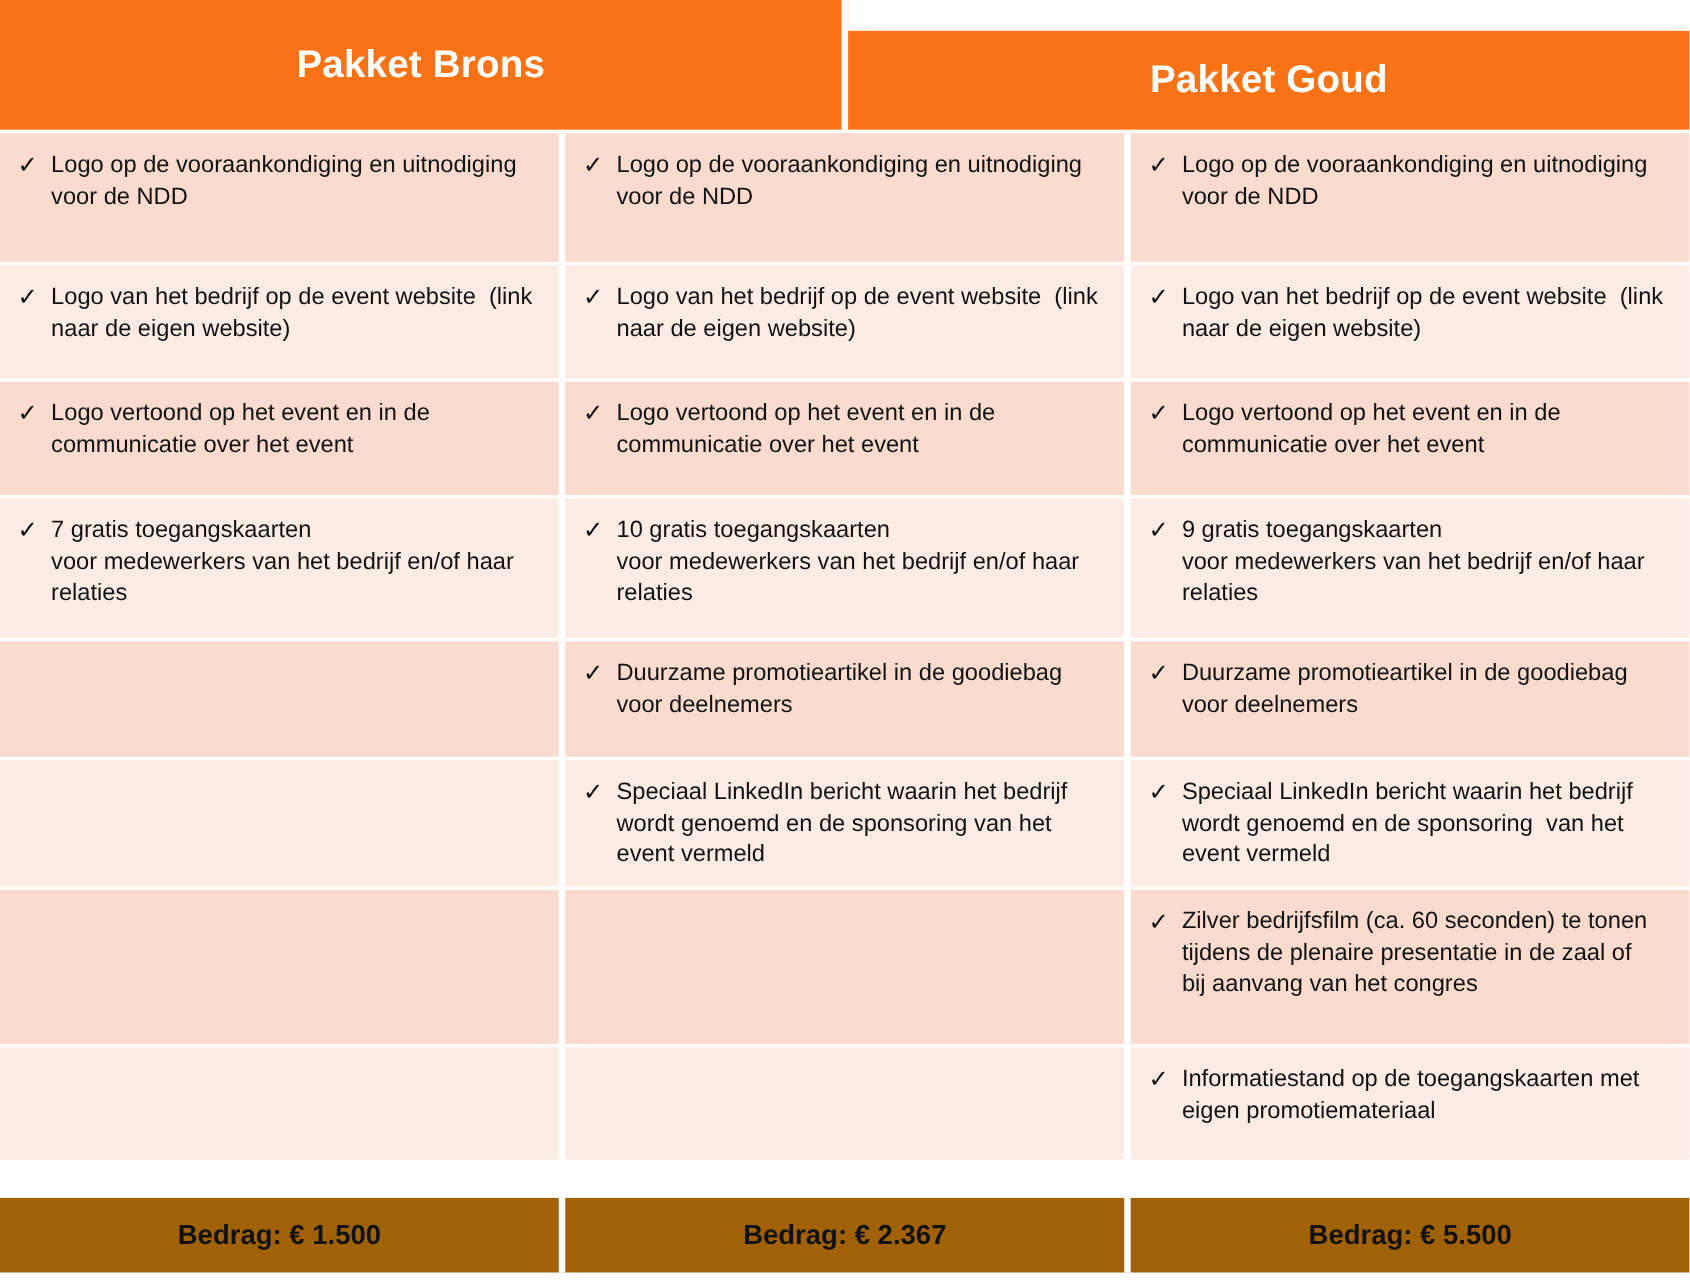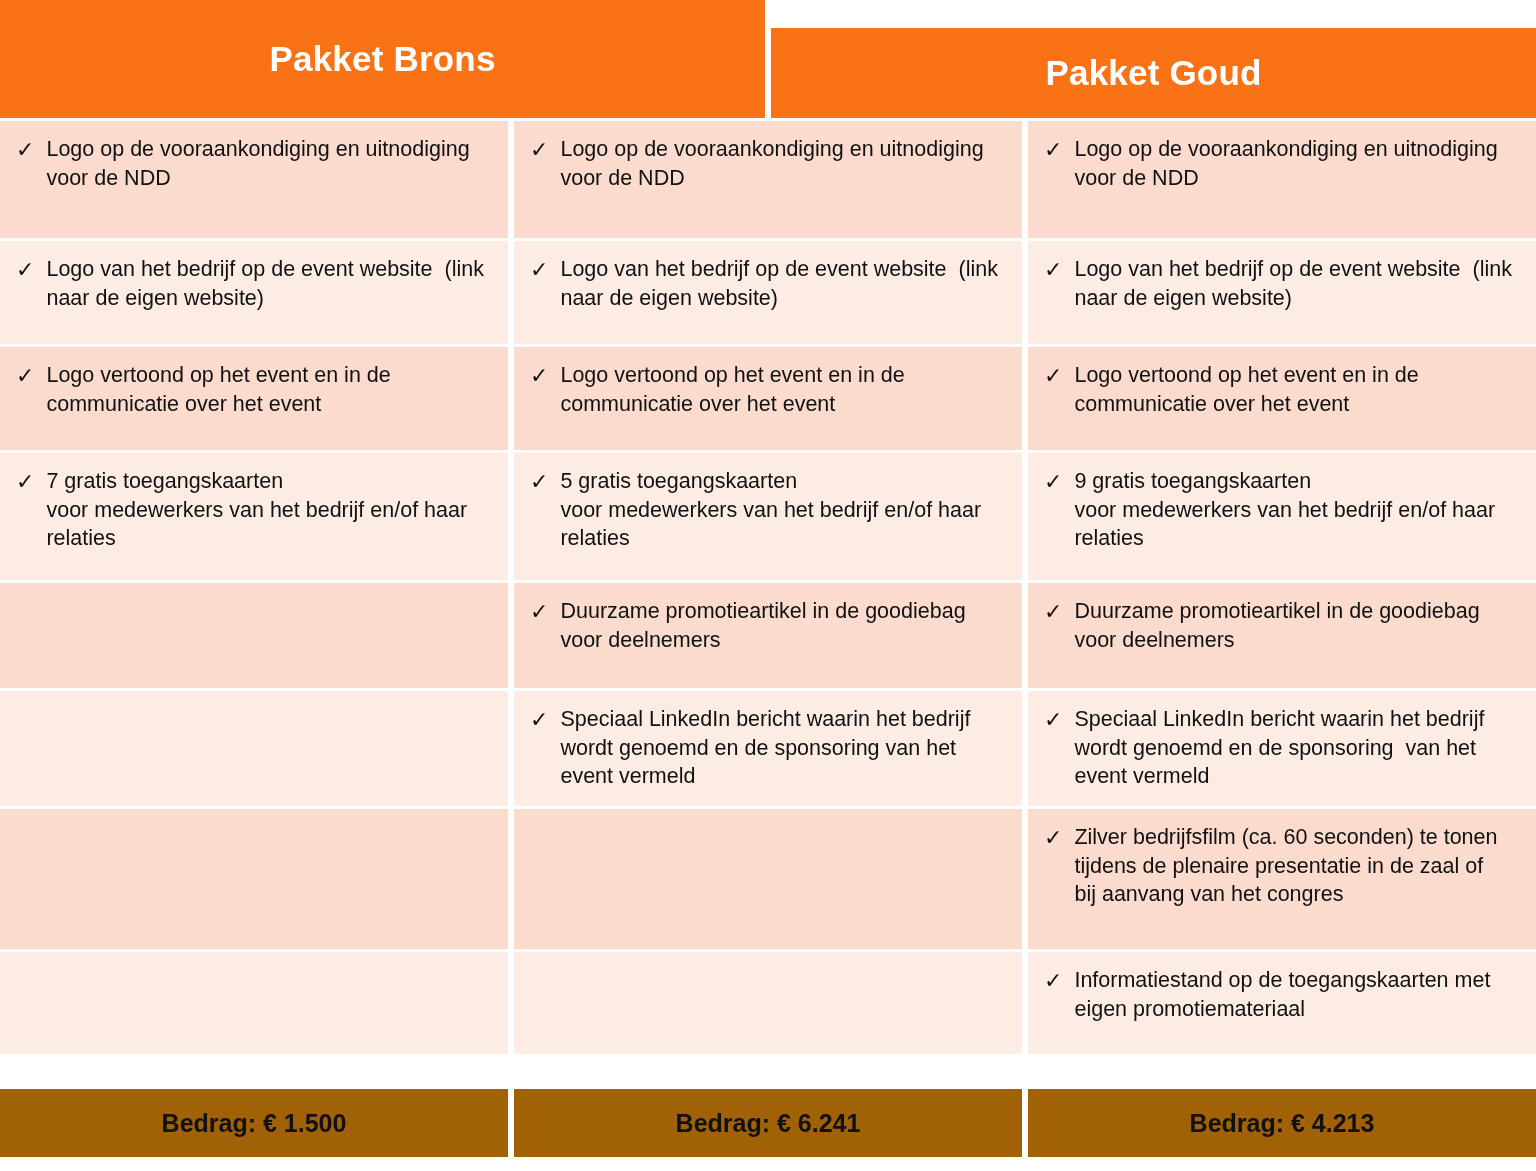--- a/index.html
+++ b/index.html
@@ -195,21 +195,21 @@
     <div class="feature-row r3">
       <div class="cell shade-b">
         <div class="item">
           <span class="check">✓</span>
           <span class="text"><b>7 gratis toegangskaarten</b><br>voor medewerkers van het bedrijf en/of haar relaties</span>
         </div>
       </div>
       <div class="cell shade-b">
         <div class="item">
           <span class="check">✓</span>
-          <span class="text"><b>5 gratis toegangskaarten</b><br>voor medewerkers van het bedrijf en/of haar relaties</span>
+          <span class="text"><b>10 gratis toegangskaarten</b><br>voor medewerkers van het bedrijf en/of haar relaties</span>
         </div>
       </div>
       <div class="cell shade-b">
         <div class="item">
           <span class="check">✓</span>
           <span class="text"><b>9 gratis toegangskaarten</b><br>voor medewerkers van het bedrijf en/of haar relaties</span>
         </div>
       </div>
     </div>
 
@@ -275,17 +275,17 @@
         <div class="item">
           <span class="check">✓</span>
           <span class="text"><b>Informatiestand op de toegangskaarten</b> met eigen promotiemateriaal</span>
         </div>
       </div>
     </div>
   </div>
 
   <div class="price-row">
     <div class="price-cell">Bedrag: € 1.500</div>
-    <div class="price-cell">Bedrag: € 6.241</div>
-    <div class="price-cell">Bedrag: € 4.213</div>
+    <div class="price-cell">Bedrag: € 2.367</div>
+    <div class="price-cell">Bedrag: € 5.500</div>
   </div>
   <div class="bottom-strip"></div>
 </div>
 
 </body></html>

